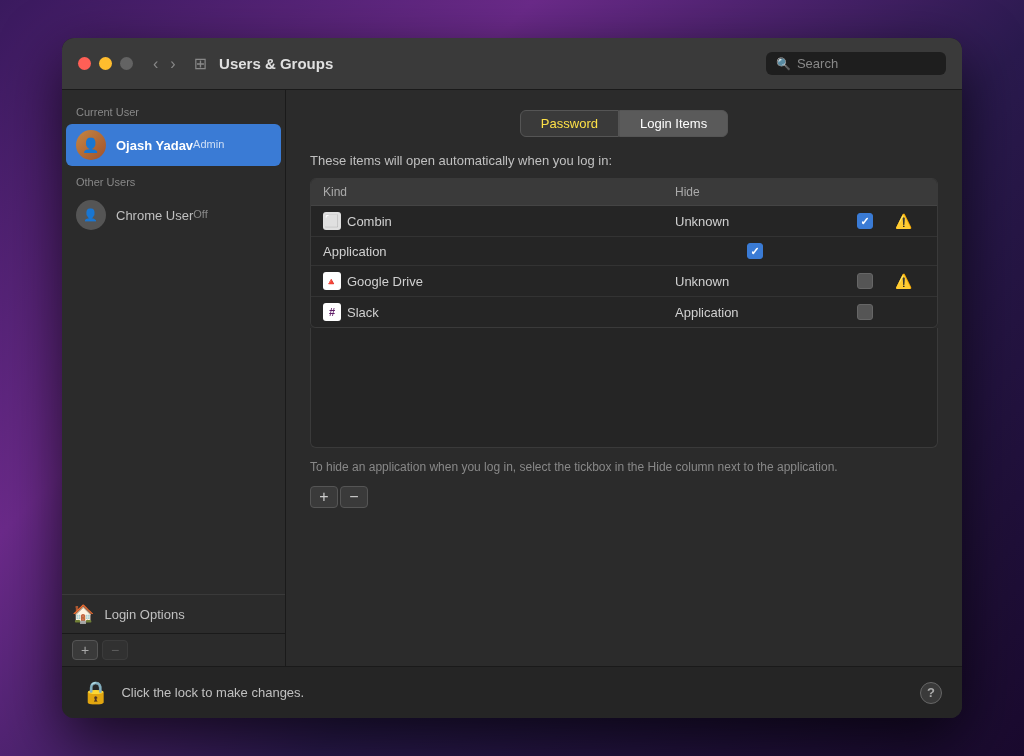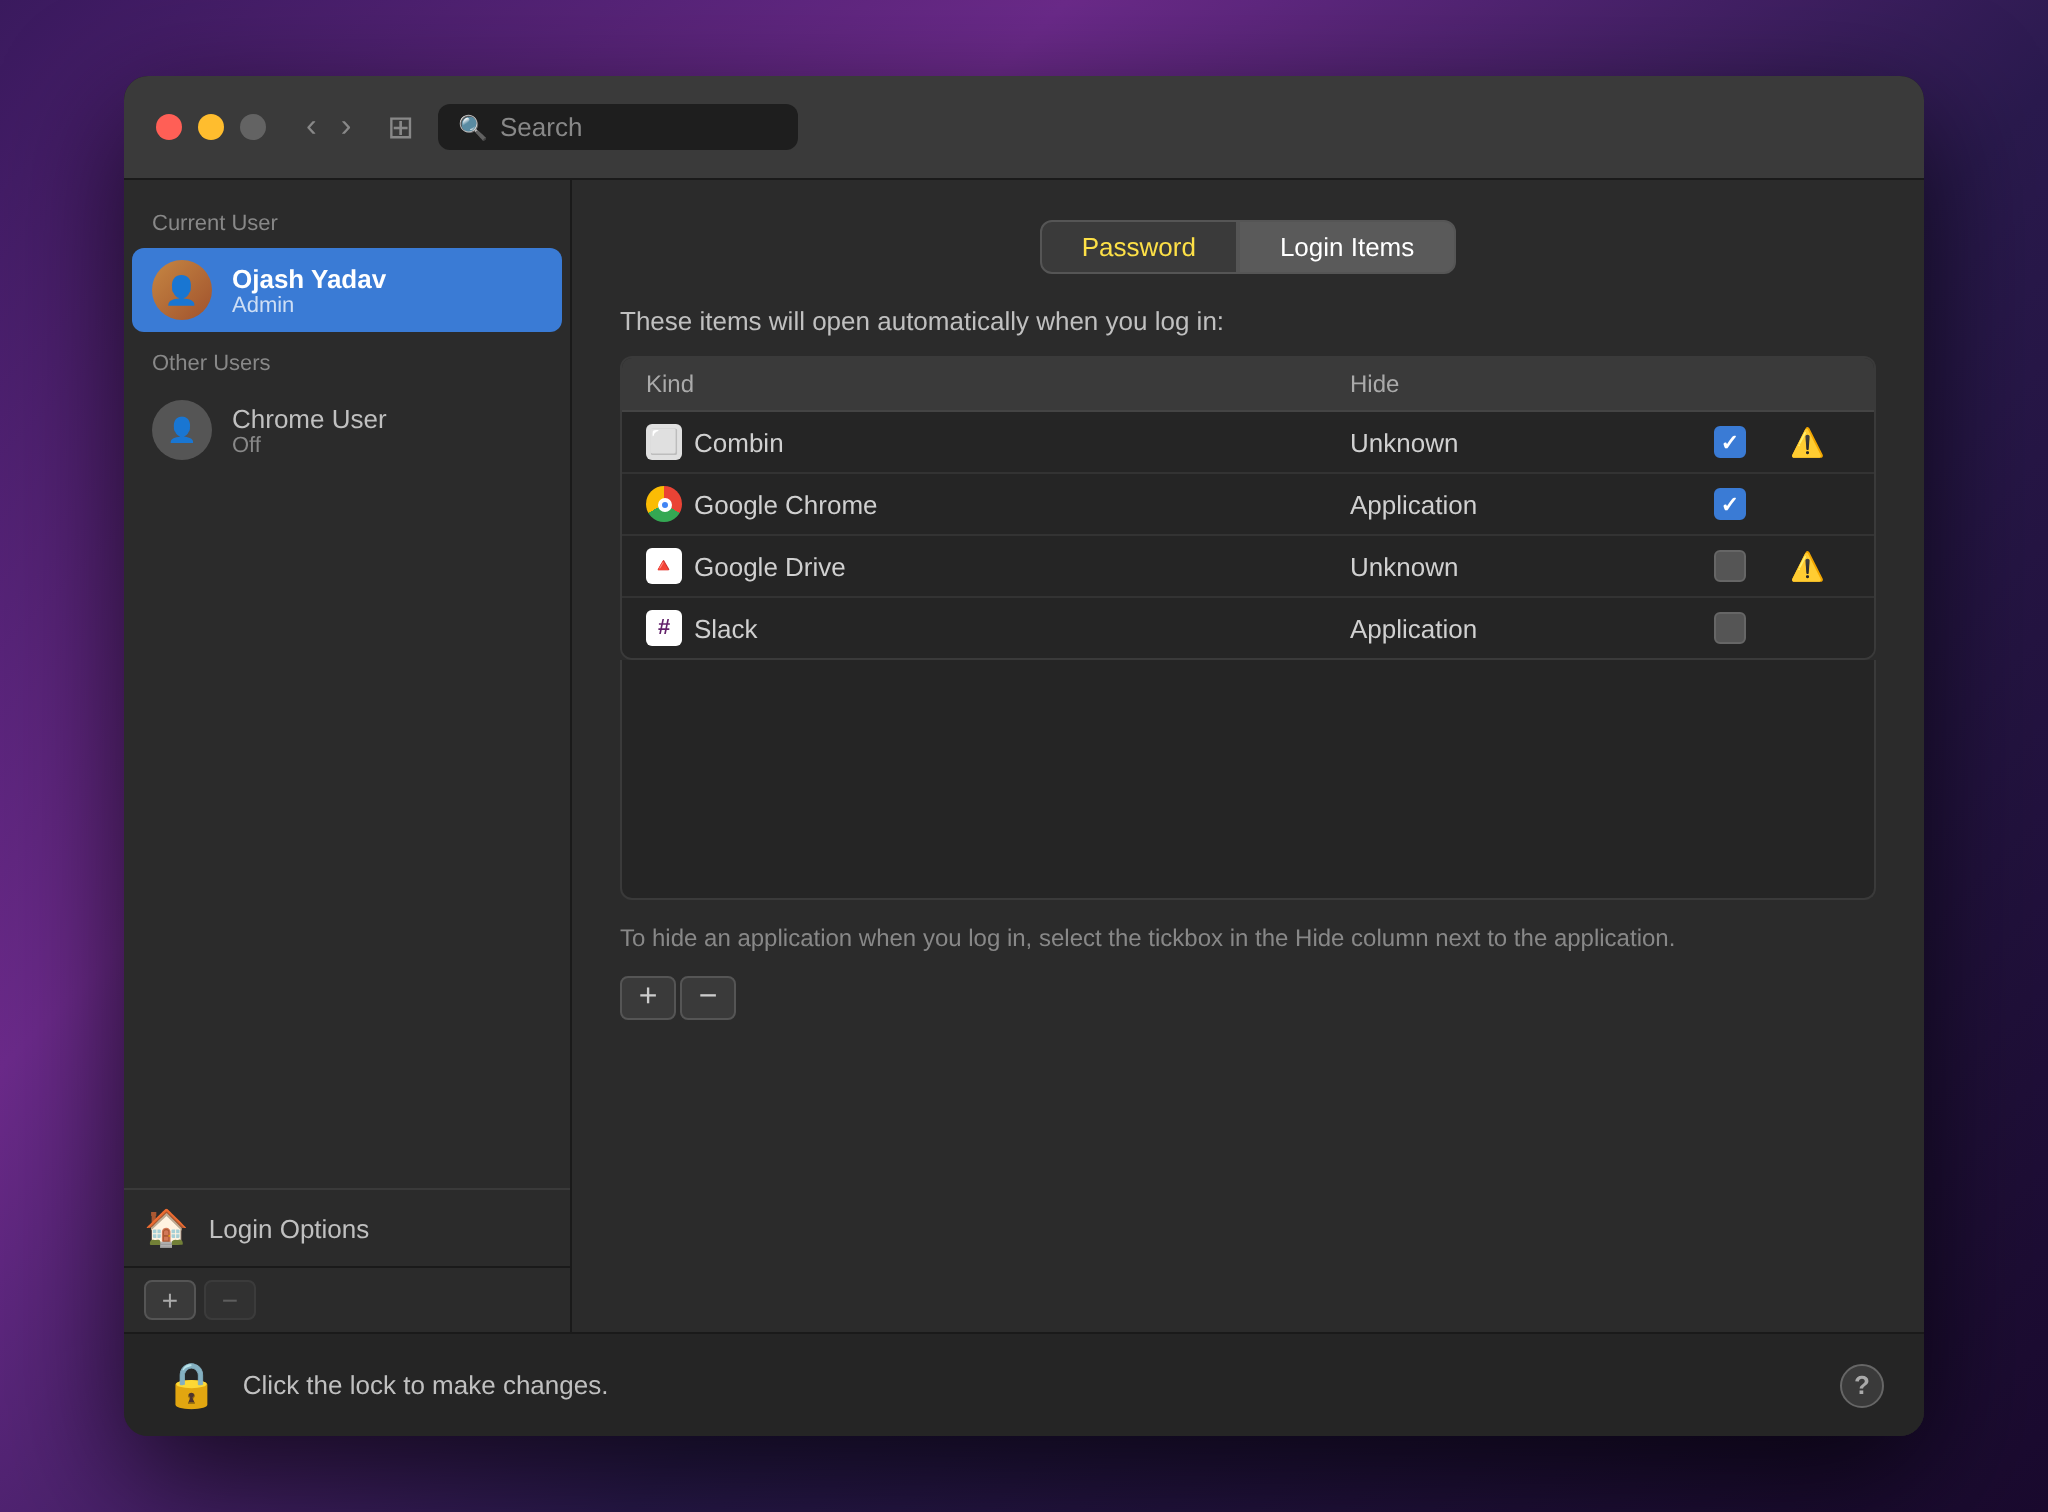--- a/index.html
+++ b/index.html
@@ -166,21 +166,21 @@
     }
 
     .avatar-guest {
       background: #555;
       font-size: 12px;
       color: #aaa;
     }
 
     .sidebar-item-text {
       display: flex;
-      flex-direction: column;
+      flex-direction: row;
     }
 
     .sidebar-item-name {
       font-size: 13px;
       color: #f0f0f0;
       font-weight: 600;
     }
 
     .sidebar-item.selected .sidebar-item-name { color: #fff; }
 
@@ -525,20 +525,21 @@
     <div class="traffic-lights">
       <div class="traffic-light tl-close"></div>
       <div class="traffic-light tl-minimize"></div>
       <div class="traffic-light tl-maximize"></div>
     </div>
     <div class="nav-arrows">
       <button class="nav-btn">‹</button>
       <button class="nav-btn">›</button>
     </div>
     <span class="grid-icon">⊞</span>
+    <span class="window-title">Users &amp; Groups</span>
     <div class="search-box">
       <span class="search-icon-span">🔍</span>
       <input class="search-input" type="text" placeholder="Search" style="">
     </div>
   </div>
 
   <div class="main-content">
 
     <div class="sidebar">
       <div class="sidebar-section-label">Current User</div>
@@ -597,26 +598,20 @@
             <div class="table-cell">Unknown</div>
             <div class="checkbox-cell">
               <div class="checkbox checked"></div>
             </div>
             <div class="table-cell">
               <span class="warning-icon">⚠️</span>
             </div>
           </div>
 
           <div class="table-row">
-            <div class="table-cell">
-              <div class="chrome-ring">
-                <div class="chrome-center"></div>
-              </div>
-              <span>Google Chrome</span>
-            </div>
             <div class="table-cell">Application</div>
             <div class="checkbox-cell">
               <div class="checkbox checked"></div>
             </div>
             <div class="table-cell"></div>
           </div>
 
           <div class="table-row">
             <div class="table-cell">
               <div class="drive-icon-div">🔺</div>

